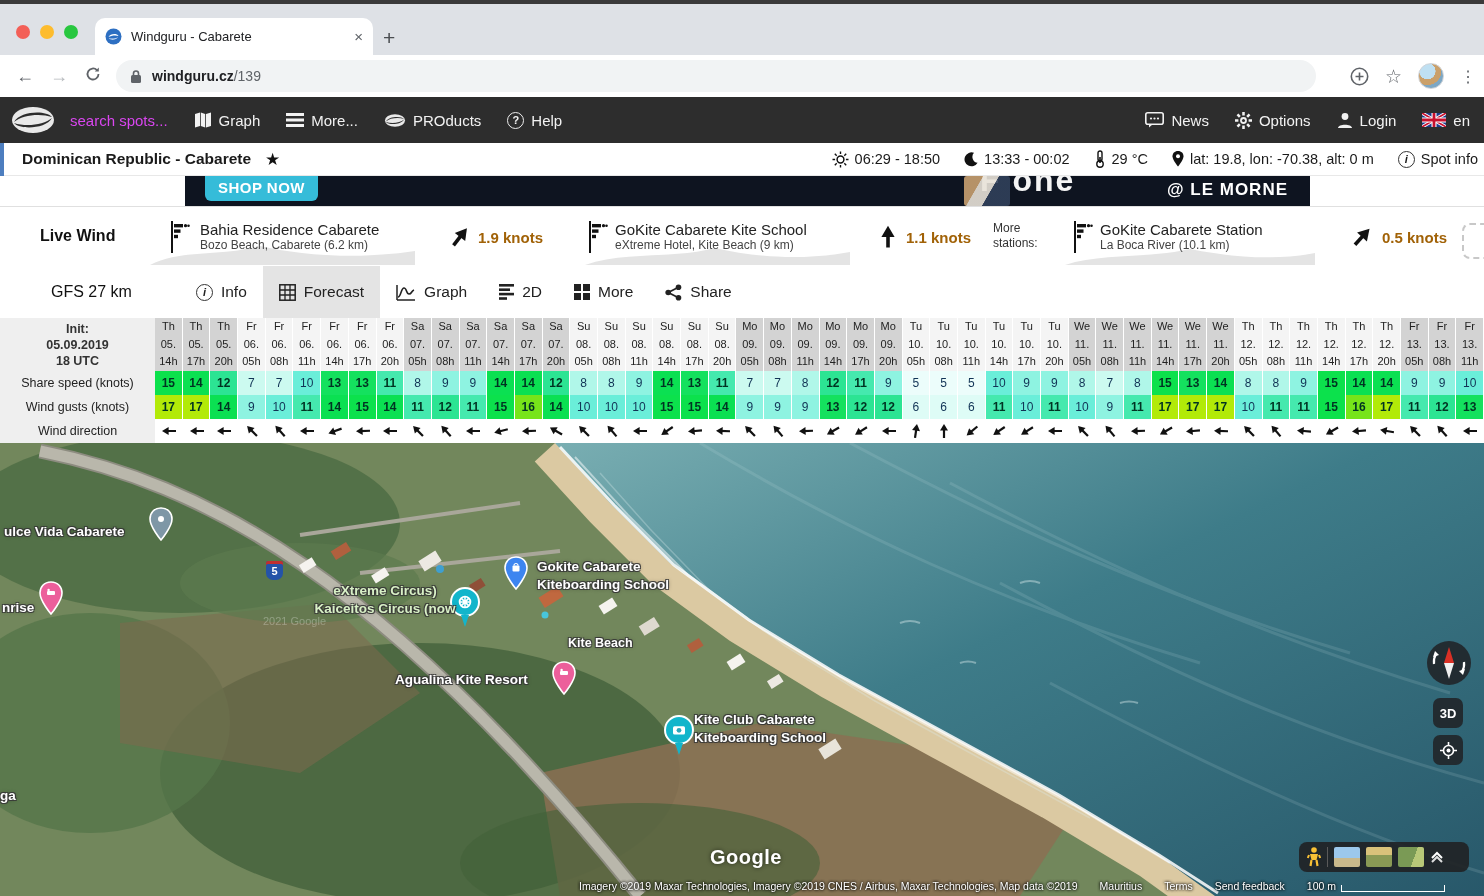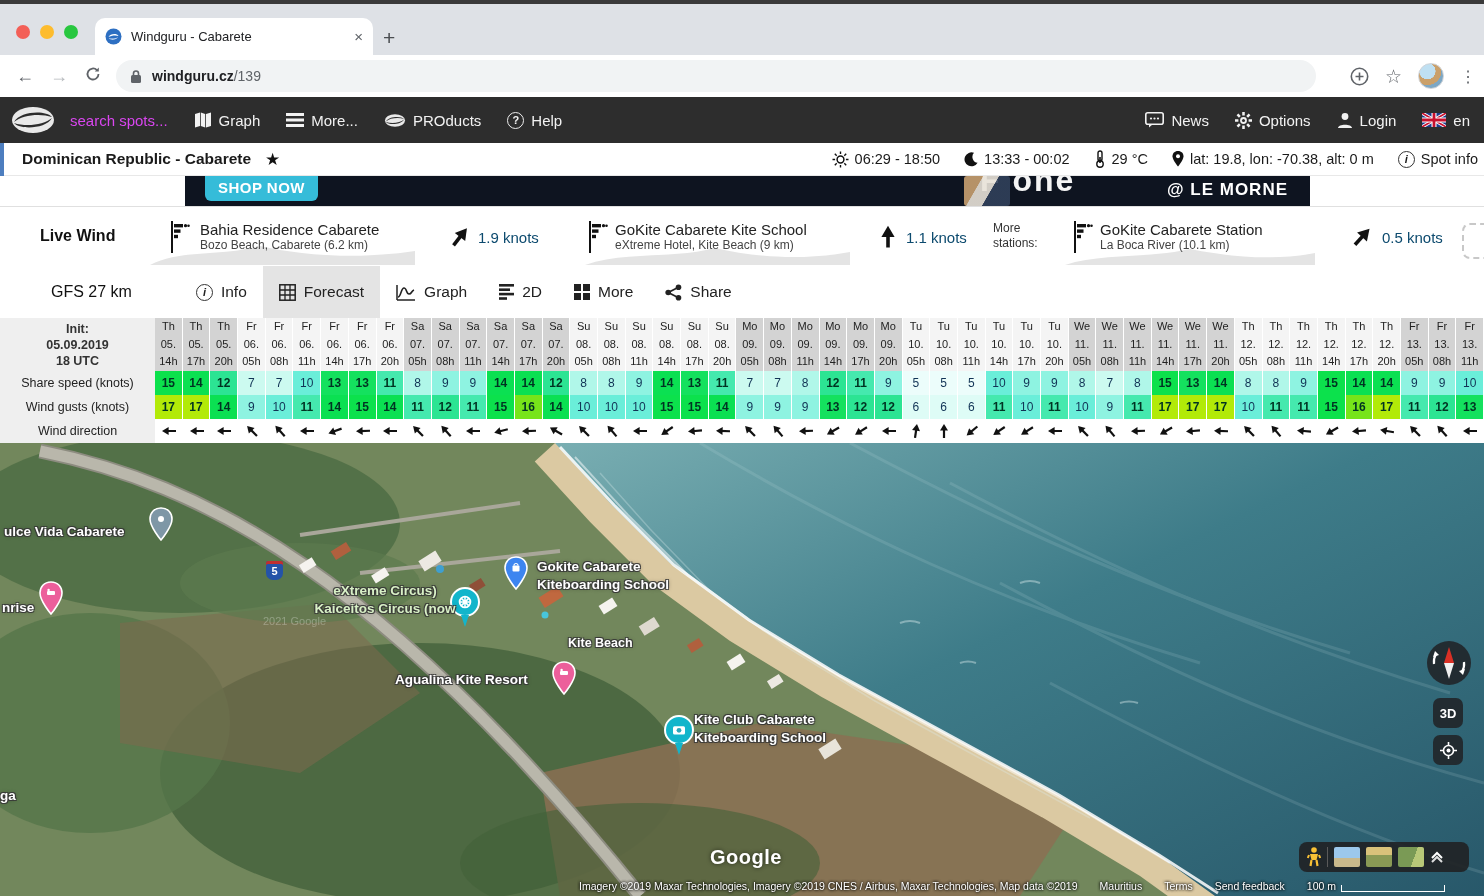--- a/index.html
+++ b/index.html
@@ -45,21 +45,21 @@
   #shopnow { position:absolute; left:20px; top:-9px; width:113px; height:34px; background:#35bcd9; border-radius:6px; color:#fff; font-weight:700; font-size:15px; display:flex; align-items:flex-end; justify-content:center; padding-bottom:5px; letter-spacing:.5px; }
   #ad-brand { position:absolute; left:795px; top:-14px; color:#f4f4f4; font-weight:700; font-size:32px; letter-spacing:2px; }
   #ad-loc { position:absolute; right:22px; top:4px; color:#fff; font-weight:700; font-size:17px; letter-spacing:1px; }
   #ad-surfer { position:absolute; right:300px; top:0; width:46px; height:30px; background:linear-gradient(120deg,#c8a070 0 30%, #e8e2d8 31% 55%, #30405a 56%); border-radius:3px; opacity:.9; }
 
   
   #livewind { left:0; top:206px; width:1484px; height:60px; background:#fff; border-top:1px solid #e0e0e0; }
   #livewind-label { position:absolute; left:40px; top:20px; font-size:16px; font-weight:700; color:#111; }
   .station-name { font-size:15px; color:#222; line-height:17px; white-space:nowrap; }
   .station-sub { font-size:12px; color:#444; line-height:15px; white-space:nowrap; }
-  .station-speed { font-size:15px; font-weight:400; color:#0c4a6e; white-space:nowrap; }
+  .station-speed { font-size:15px; font-weight:700; color:#a16207; white-space:nowrap; }
   .hill { position:absolute; z-index:0; }
   .st-z { z-index:1; position:absolute; }
   #more-stations { position:absolute; left:993px; top:14px; font-size:12px; color:#333; line-height:15px; }
   #add-station { position:absolute; left:1462px; top:16px; width:30px; height:36px; border:2px dashed #c8c8c8; border-radius:8px; }
 
   
   #ftabs { left:0; top:266px; width:1484px; height:52px; background:#fff; display:flex; align-items:stretch; }
   #model-name { font-size:16px; font-weight:400; color:#111; margin-left:51px; margin-right:48px; align-self:center; }
   .ftab { display:flex; align-items:center; gap:8px; font-size:15.5px; color:#222; padding:0 16px; }
   .ftab.active { background:#e4e4e4; }

